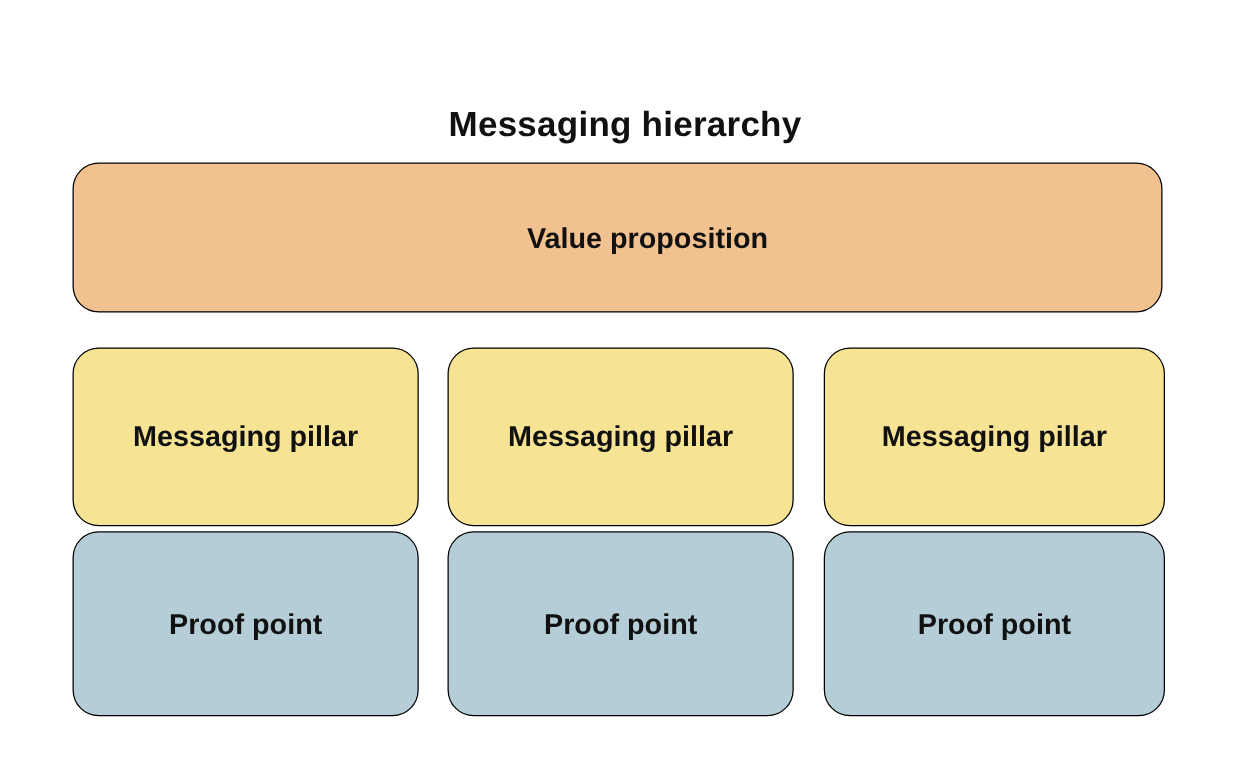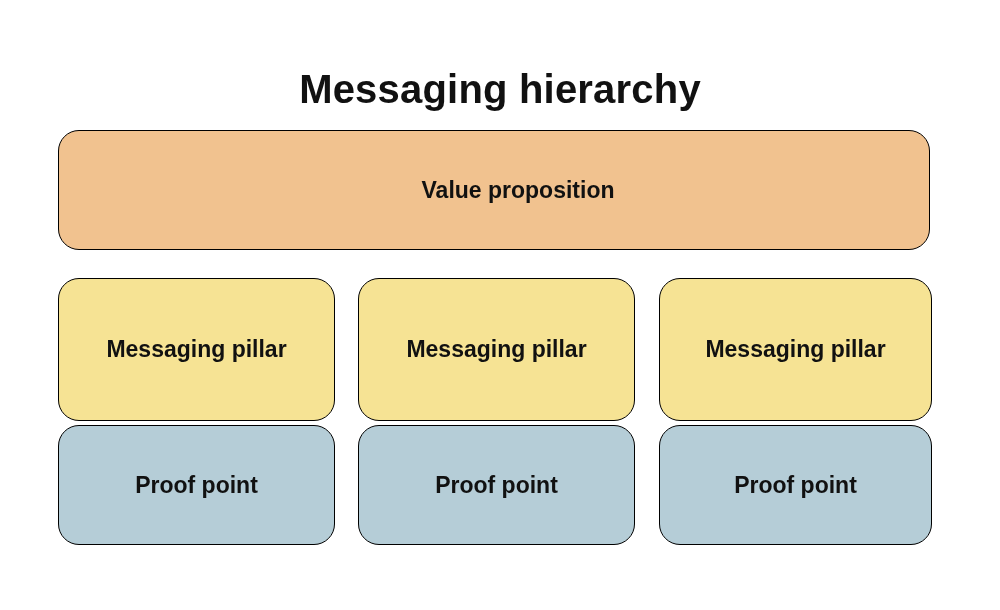--- a/index.html
+++ b/index.html
@@ -13,23 +13,23 @@
     height: 610px;
     background: #ffffff;
     font-family: "Liberation Sans", sans-serif;
     overflow: hidden;
   }
   .diagram-title {
     position: absolute;
     left: 0;
     right: 0;
     top: 66px;
-    margin: 1px;
+    margin: 18px;
     text-align: center;
-    font-size: 40px;
+    font-size: 28px;
     font-weight: bold;
     color: #111111;
     letter-spacing: 0.2px;
   }
   .box {
     position: absolute;
     box-sizing: border-box;
     border: 1.5px solid #000000;
     border-radius: 21px;
     display: flex;
@@ -47,21 +47,21 @@
     height: 120px;
     padding-left: 48px;
   }
   .row-pillars .box,
   .box-pillar {
     top: 278px;
     height: 143px;
   }
   .box-proof {
     top: 425px;
-    height: 120px;
+    height: 148px;
   }
   .col-1 { left: 58px;  width: 277px; }
   .col-2 { left: 358px; width: 277px; }
   .col-3 { left: 659px; width: 273px; }
 </style>
 </head>
 <body>
 
 <div class="canvas">
 

